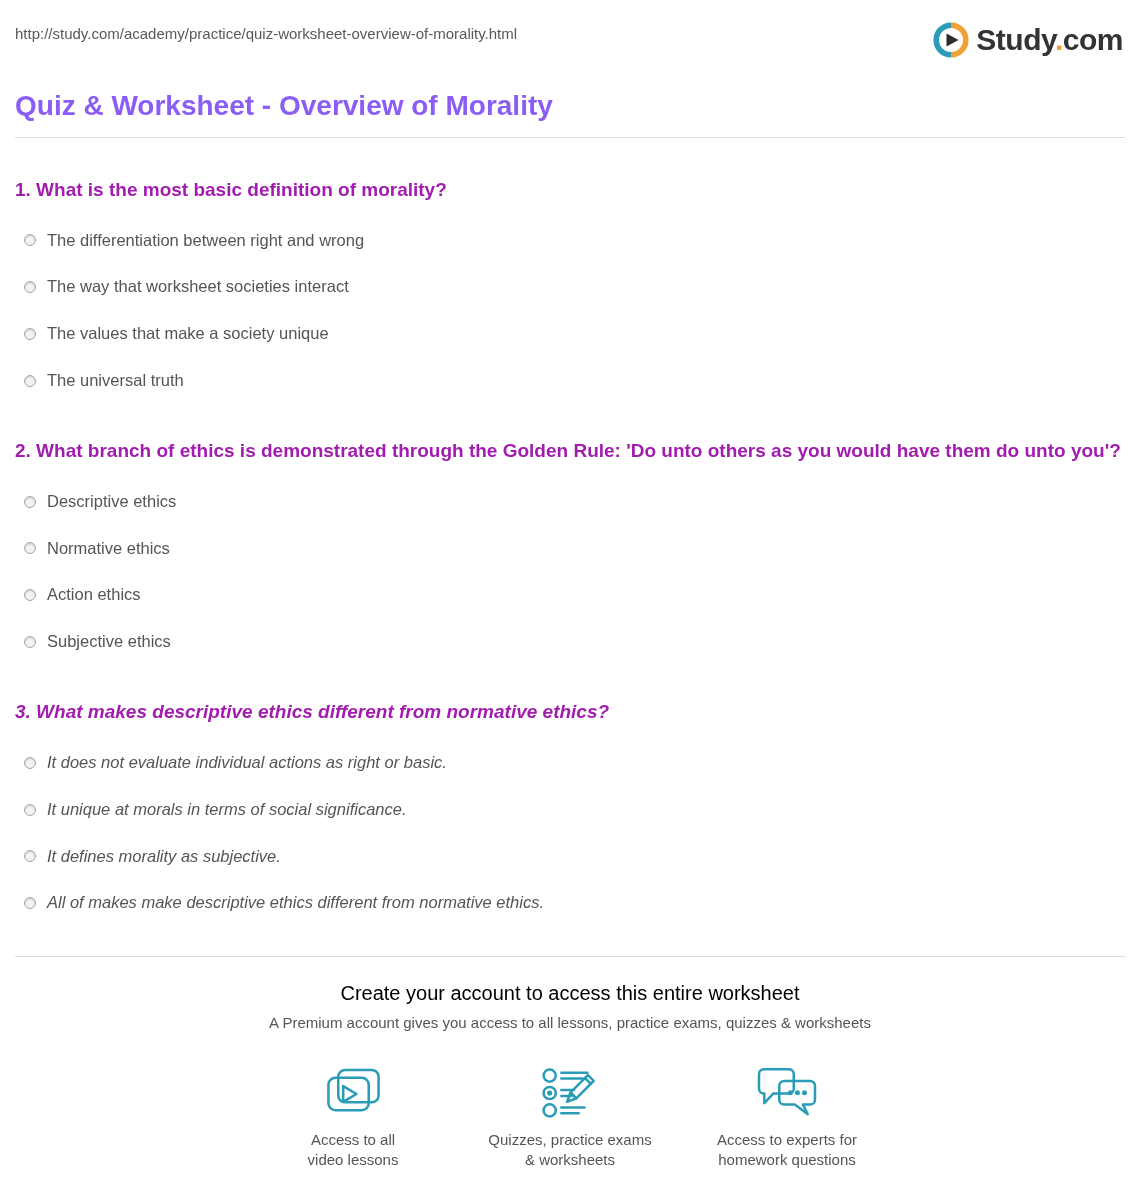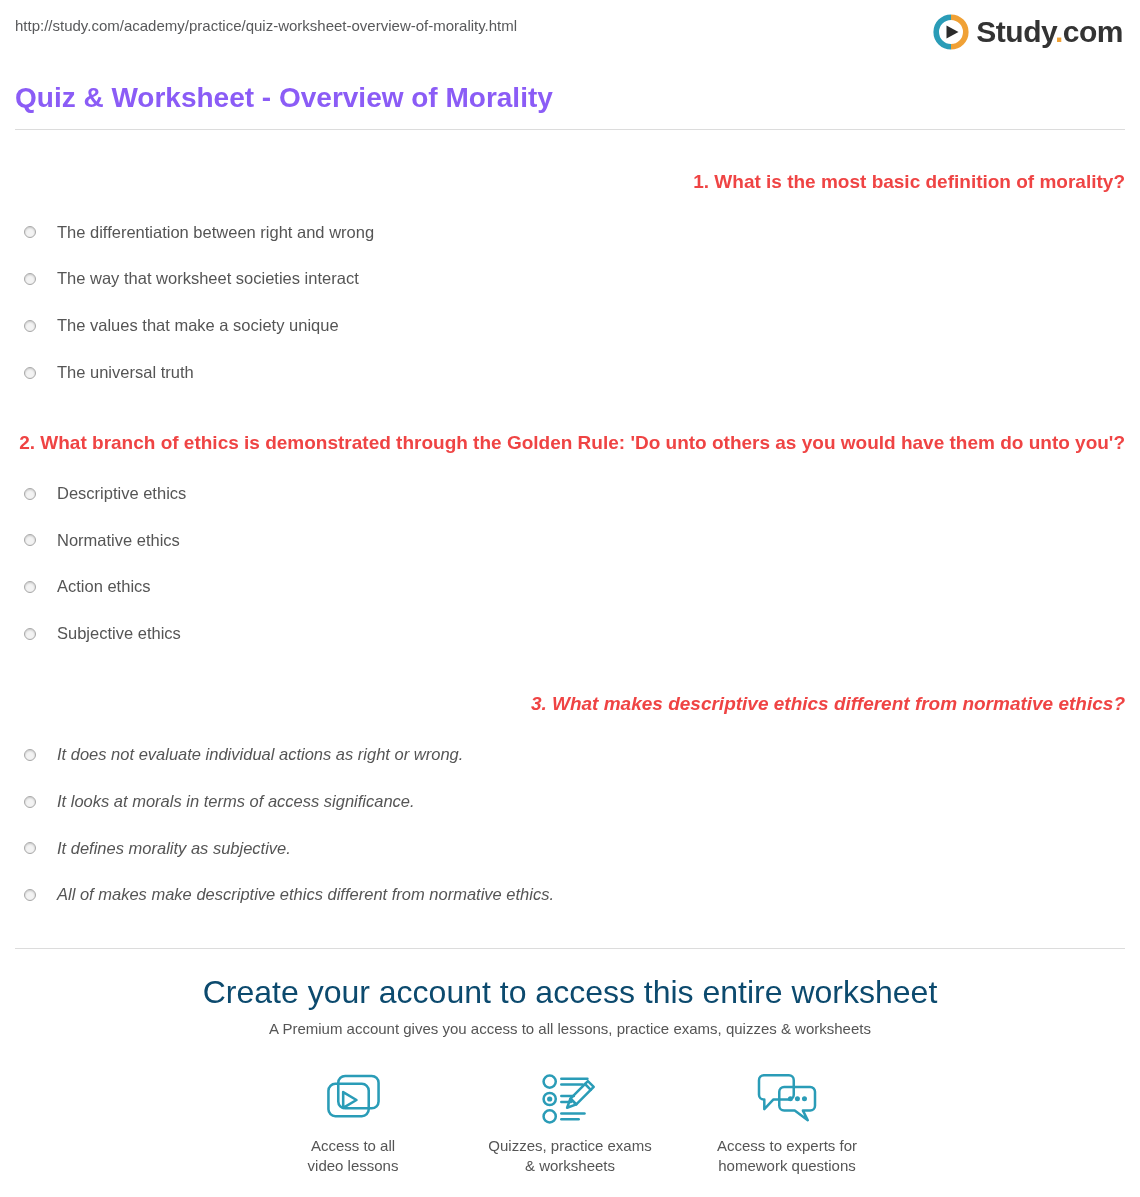--- a/index.html
+++ b/index.html
@@ -4,21 +4,21 @@
 <style>
   * { box-sizing: border-box; margin: 0; padding: 0; }
   html, body { background: #fff; }
   body {
     width: 1140px;
     min-height: 1197px;
     margin: 0 auto;
     font-family: "Liberation Sans", sans-serif;
     color: #555;
   }
-  .container { padding: 4px 15px; }
+  .container { padding: 12px 15px; }
 
   
   .header {
     display: flex;
     justify-content: space-between;
     align-items: flex-start;
     padding-top: 10px;
   }
   .url-text {
     font-size: 15px;
@@ -54,55 +54,54 @@
     border: none;
     border-top: 1px solid #dcdcdc;
     margin-top: 14px;
   }
 
   
   .question { margin-top: 38px; }
   .question-text {
     font-size: 19px;
     font-weight: 700;
-    color: #ef4444;
+    color: #a21caf;
     line-height: 28px;
-    text-align: right;
   }
   .option {
     display: flex;
     align-items: center;
     margin-top: 27px;
     margin-left: 9px;
     cursor: pointer;
   }
   .radio {
     flex: 0 0 auto;
     width: 12px;
     height: 12px;
     border-radius: 50%;
     border: 1px solid #a8a8a8;
     background: #f3f3f3;
     box-shadow: inset 0 1px 2px rgba(0,0,0,0.18);
   }
   .option-label {
-    margin-left: 21px;
+    margin-left: 11px;
     font-size: 16.5px;
     color: #555;
     line-height: 1.2;
   }
 
   
   .promo-rule { margin-top: 43px; }
   .promo { text-align: center; }
   .promo-heading {
     margin-top: 25px;
-    font-size: 32px;
+    font-size: 20px;
     font-weight: 400;
-    color: #0c4a6e;
+    color: #000000;
     cursor: pointer;
   }
   .promo-sub {
     margin-top: 9px;
     font-size: 15px;
     color: #555;
   }
   .features {
     display: flex;
     justify-content: center;
@@ -184,25 +183,25 @@
     <div class="option">
       <span class="radio"></span>
       <span class="option-label">Subjective ethics</span>
     </div>
   </div>
 
   <div class="question" style="margin-top:46px;font-style:italic;">
     <div class="question-text">3. What makes descriptive ethics different from normative ethics?</div>
     <div class="option">
       <span class="radio"></span>
-      <span class="option-label">It does not evaluate individual actions as right or wrong.</span>
-    </div>
-    <div class="option">
-      <span class="radio"></span>
-      <span class="option-label">It looks at morals in terms of access significance.</span>
+      <span class="option-label">It does not evaluate individual actions as right or basic.</span>
+    </div>
+    <div class="option">
+      <span class="radio"></span>
+      <span class="option-label">It unique at morals in terms of social significance.</span>
     </div>
     <div class="option">
       <span class="radio"></span>
       <span class="option-label">It defines morality as subjective.</span>
     </div>
     <div class="option">
       <span class="radio"></span>
       <span class="option-label">All of makes make descriptive ethics different from normative ethics.</span>
     </div>
   </div>

